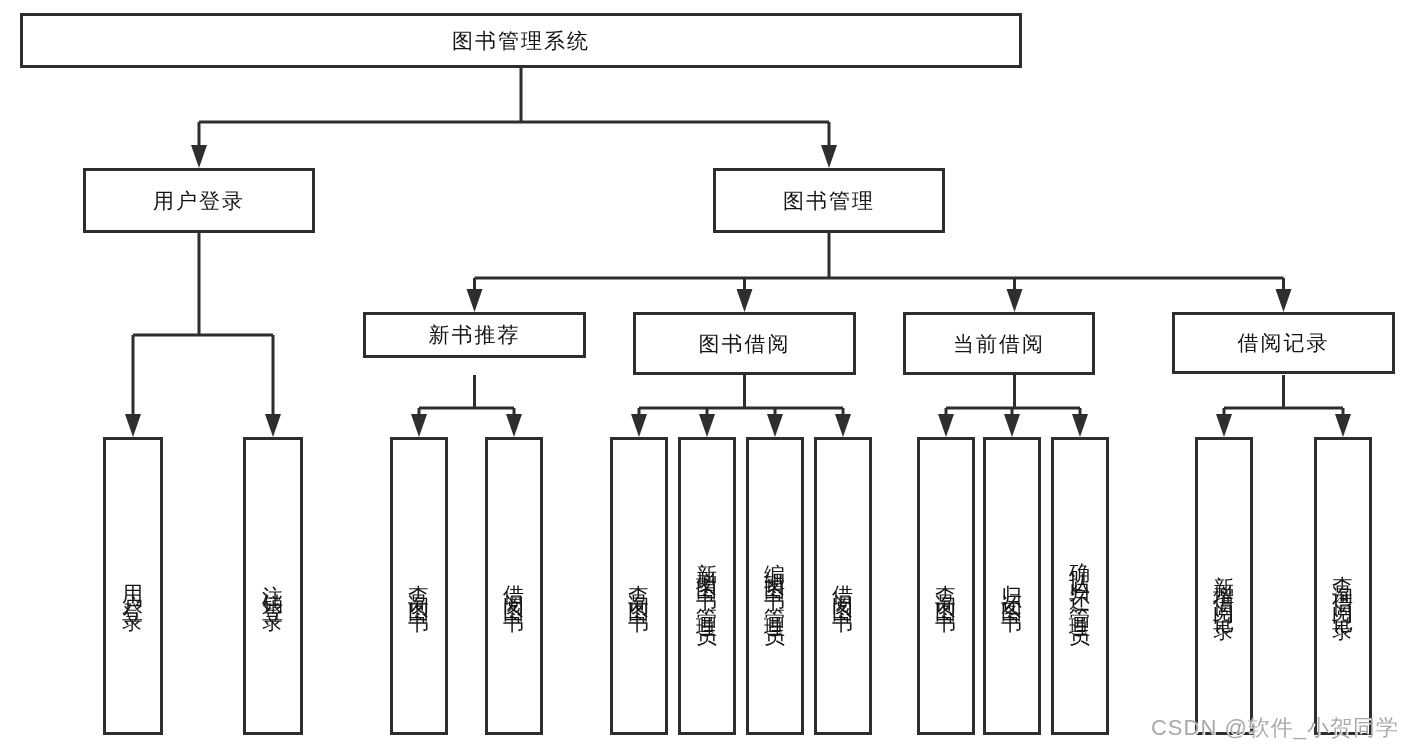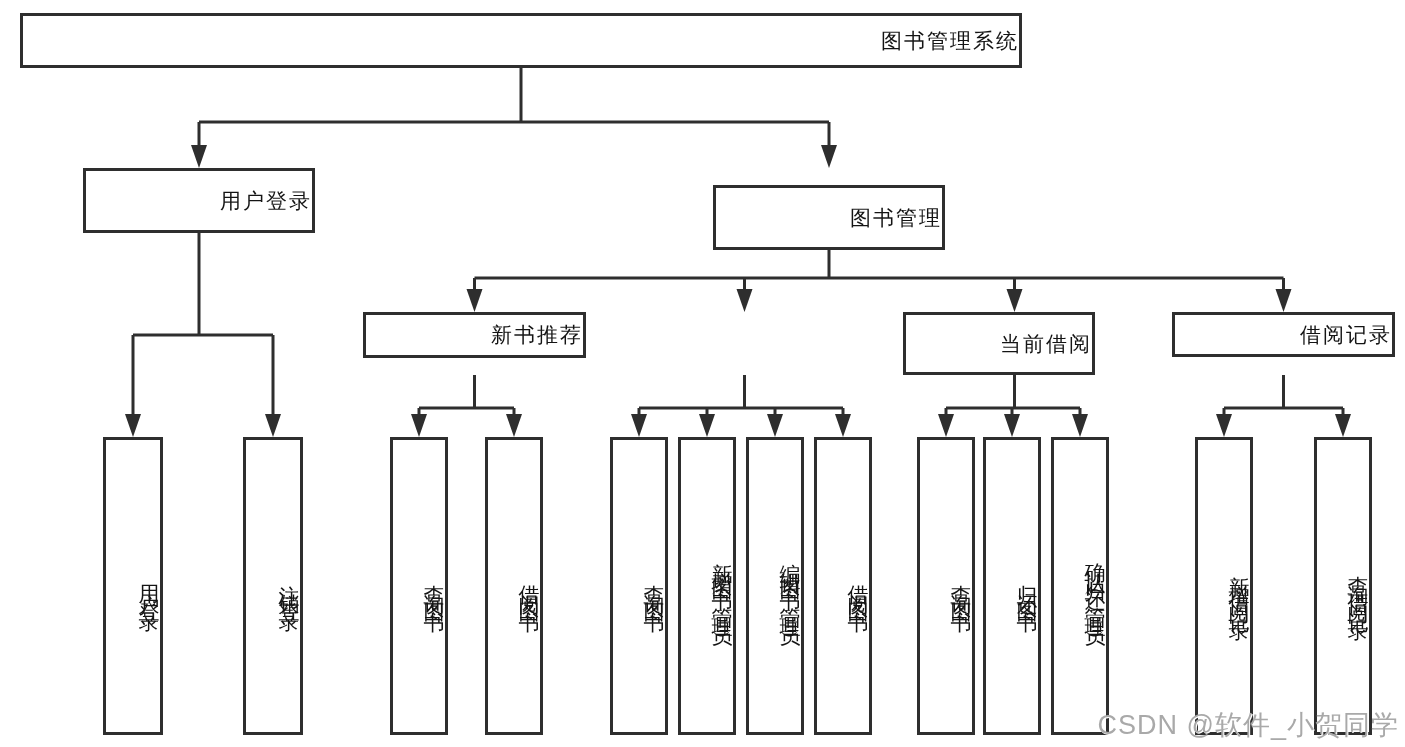--- a/index.html
+++ b/index.html
@@ -3,30 +3,30 @@
 <meta charset="utf-8">
 <style>
   html,body{margin:0;padding:0;background:#ffffff;}
   #stage{
     position:relative;width:1405px;height:747px;background:#ffffff;
     font-family:"Liberation Sans","DejaVu Sans",sans-serif;overflow:hidden;
   }
   #wires{position:absolute;left:0;top:0;width:1405px;height:747px;}
   .node{
     position:absolute;box-sizing:border-box;border:3px solid #2e2e2e;background:#ffffff;
-    display:flex;align-items:center;justify-content:flex-end;
+    display:flex;align-items:center;justify-content:center;
     color:#141414;font-size:21px;letter-spacing:2px;line-height:1.2;
   }
   .vnode span{
     writing-mode:vertical-rl;text-orientation:mixed;
     letter-spacing:9px;font-size:21px;line-height:1;
   }
   .watermark{
     position:absolute;right:6px;bottom:4px;
-    font-size:27px;color:#a9a9a9;letter-spacing:1px;
+    font-size:22px;color:#a9a9a9;letter-spacing:1px;
     text-shadow:1px 1px 0 #ffffff;
   }
 </style>
 </head>
 <body>
 
 <div id="stage">
 
   <svg id="wires" viewBox="0 0 1405 747" xmlns="http://www.w3.org/2000/svg">
     <g stroke="#2e2e2e" stroke-width="3" fill="#2e2e2e">
@@ -80,31 +80,34 @@
     </g>
   </svg>
 
   <div class="node" style="left:20px;top:13px;width:1002px;height:55px;">
     <span>图书管理系统</span>
   </div>
 
   <div class="node" style="left:83px;top:168px;width:232px;height:65px;">
     <span>用户登录</span>
   </div>
-  <div class="node" style="left:713px;top:168px;width:232px;height:65px;margin-top:17px;">
+  <div class="node" style="left:713px;top:168px;width:232px;height:65px;">
     <span>图书管理</span>
   </div>
 
   <div class="node" style="left:363px;top:312px;width:223px;height:46px;">
     <span>新书推荐</span>
   </div>
+  <div class="node" style="left:633px;top:312px;width:223px;height:63px;">
+    <span>图书借阅</span>
+  </div>
   <div class="node" style="left:903px;top:312px;width:192px;height:63px;">
     <span>当前借阅</span>
   </div>
-  <div class="node" style="left:1172px;top:312px;width:223px;height:45px;">
+  <div class="node" style="left:1172px;top:312px;width:223px;height:62px;">
     <span>借阅记录</span>
   </div>
 
   <div class="node vnode" style="left:103px;top:437px;width:60px;height:298px;">
     <span>用户登录</span>
   </div>
   <div class="node vnode" style="left:243px;top:437px;width:60px;height:298px;">
     <span>注销登录</span>
   </div>
 

